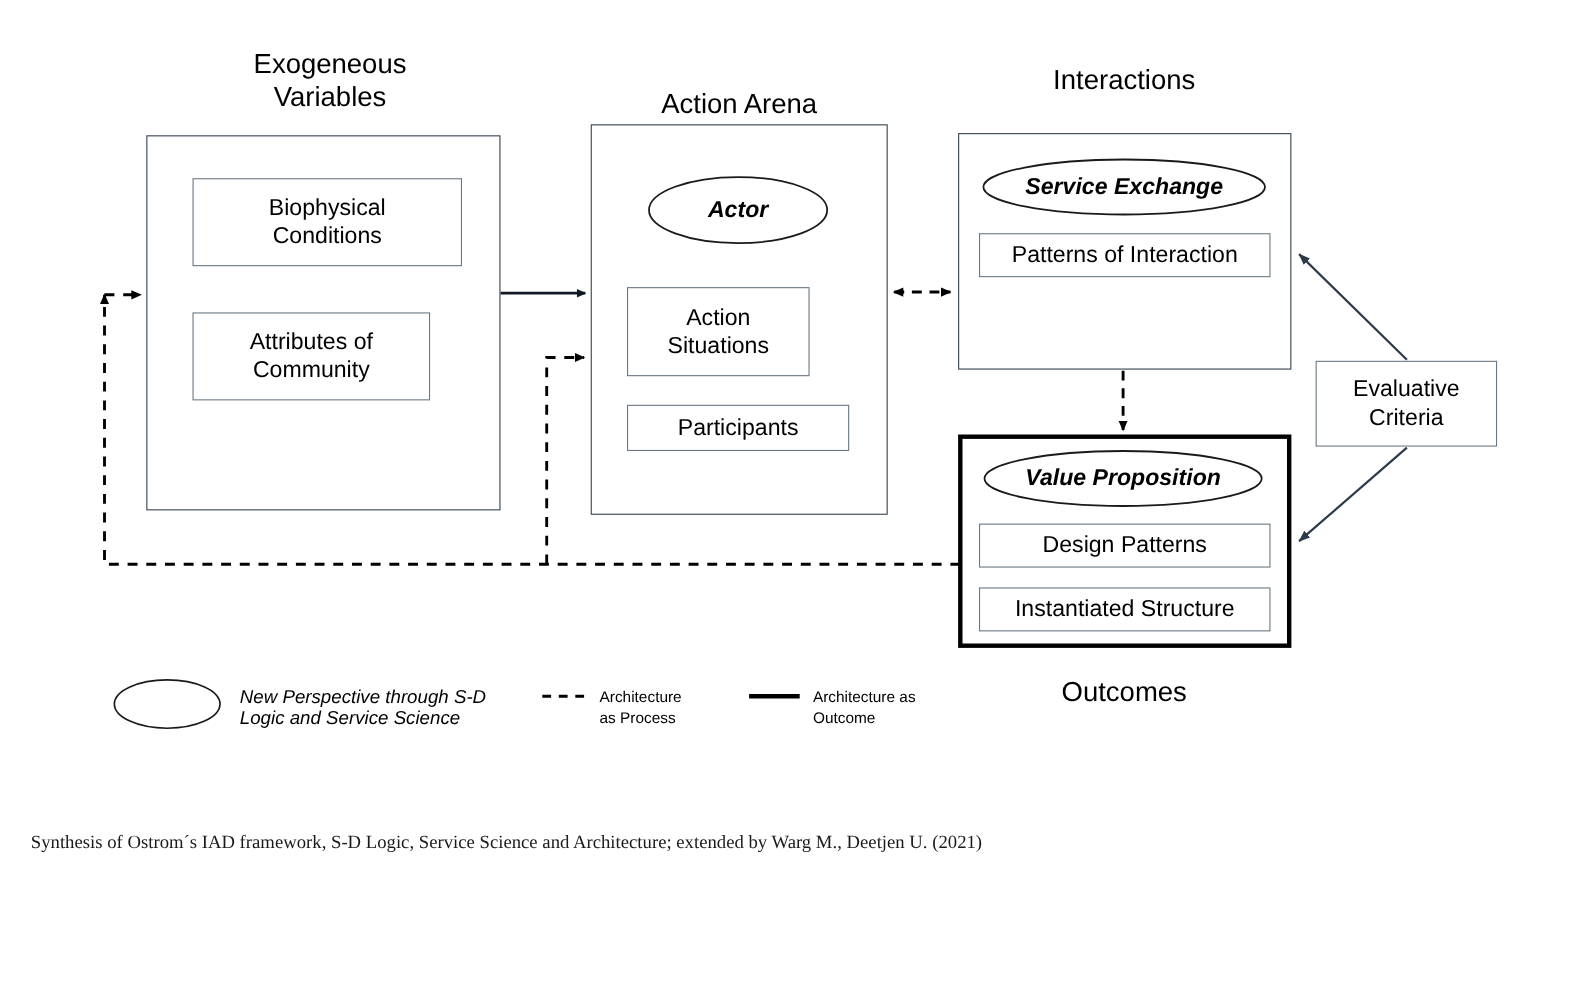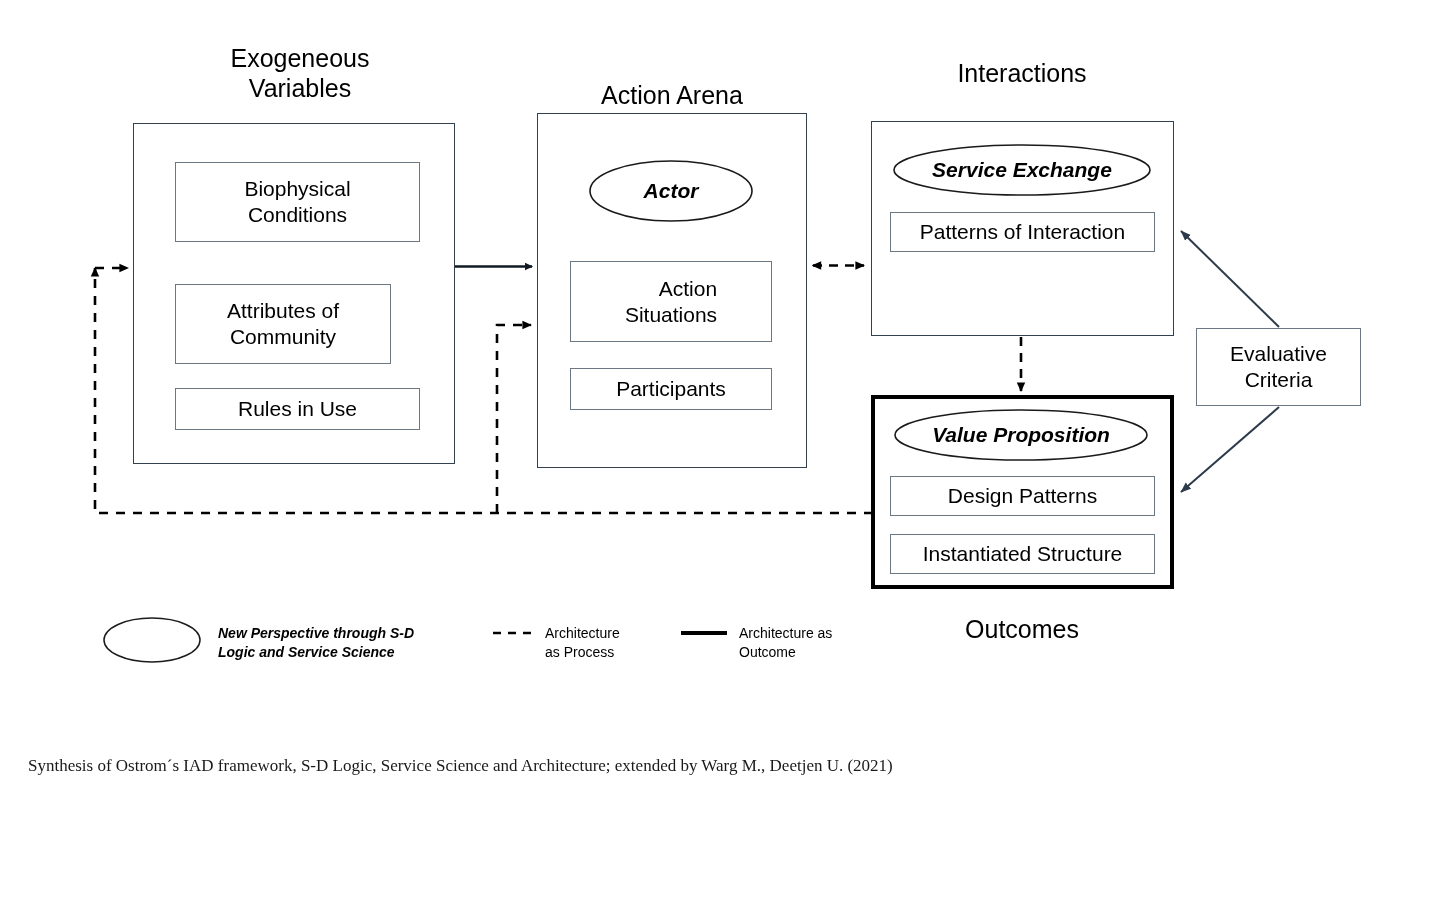--- a/index.html
+++ b/index.html
@@ -70,23 +70,23 @@
     z-index: 3;
     pointer-events: none;
   }
   .legend-text {
     position: absolute;
     font-size: 14px;
     line-height: 19px;
     white-space: pre-line;
   }
   .legend-text.emph {
-    font-weight: bold;
+    font-weight: normal;
     font-style: italic;
-    font-size: 14px;
+    font-size: 17px;
     line-height: 19px;
   }
   .caption {
     position: absolute;
     left: 28px;
     top: 745px;
     width: 1390px;
     font-family: "Liberation Serif", serif;
     font-size: 17px;
     line-height: 41px;
@@ -157,30 +157,29 @@
   <div class="col-title" style="left:895px; top:614px; width:254px;">Outcomes</div>
 
   <div class="outer-box" style="left:133px; top:123px; width:322px; height:341px;"></div>
 
   <div class="inner-box" style="left:175px; top:162px; width:245px; height:80px;">Biophysical
 Conditions</div>
 
   <div class="inner-box" style="left:175px; top:284px; width:216px; height:80px;text-align:center;">Attributes of
 Community</div>
 
-  <div class="inner-box" style="left:175px; top:388px; width:245px; height:42px;">Rules in Use</div>
 
   <div class="outer-box" style="left:537px; top:113px; width:270px; height:355px;"></div>
 
   <svg class="layer" viewBox="0 0 1448 908">
     <ellipse cx="671" cy="191" rx="81" ry="30" fill="#ffffff" stroke="#1a1a1a" stroke-width="1.6"></ellipse>
   </svg>
   <div class="ellipse-label" style="left:590px; top:176px; width:162px; height:30px;">Actor</div>
 
-  <div class="inner-box" style="left:570px; top:261px; width:202px; height:81px;text-align:right;">Action
+  <div class="inner-box" style="left:570px; top:261px; width:166px; height:81px;">Action
 Situations</div>
 
   <div class="inner-box" style="left:570px; top:368px; width:202px; height:42px;">Participants</div>
 
   <div class="outer-box" style="left:871px; top:121px; width:303px; height:215px;"></div>
 
   <svg class="layer" viewBox="0 0 1448 908">
     <ellipse cx="1022" cy="170" rx="128" ry="25" fill="#ffffff" stroke="#1a1a1a" stroke-width="1.6"></ellipse>
   </svg>
   <div class="ellipse-label" style="left:894px; top:155px; width:256px; height:30px;">Service Exchange</div>

